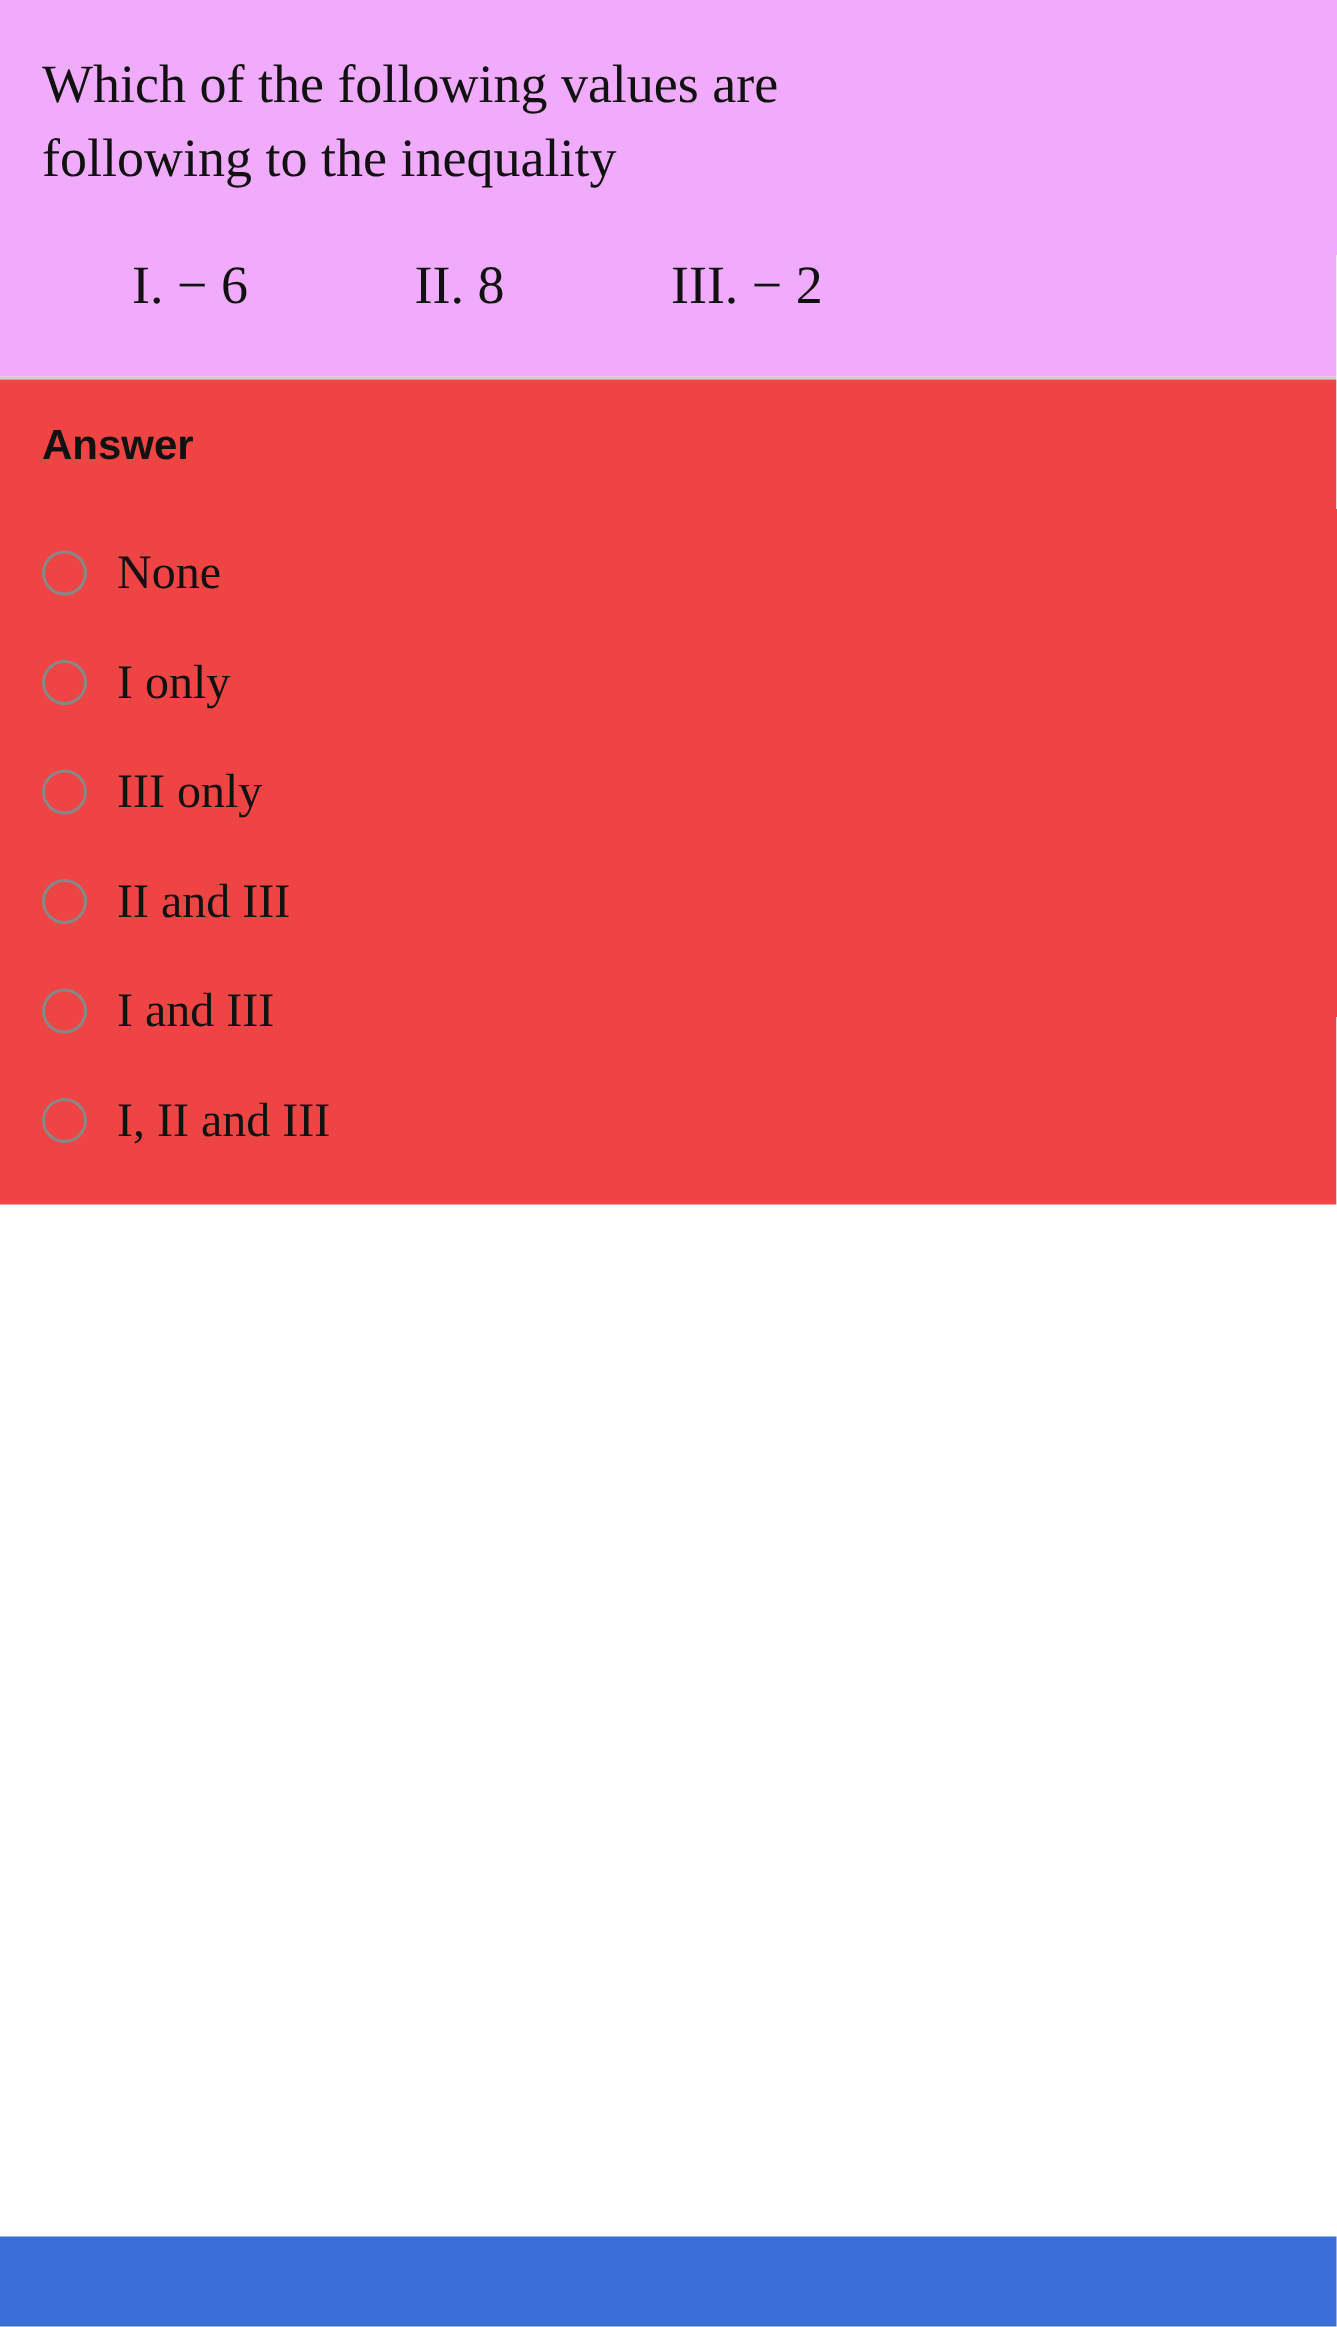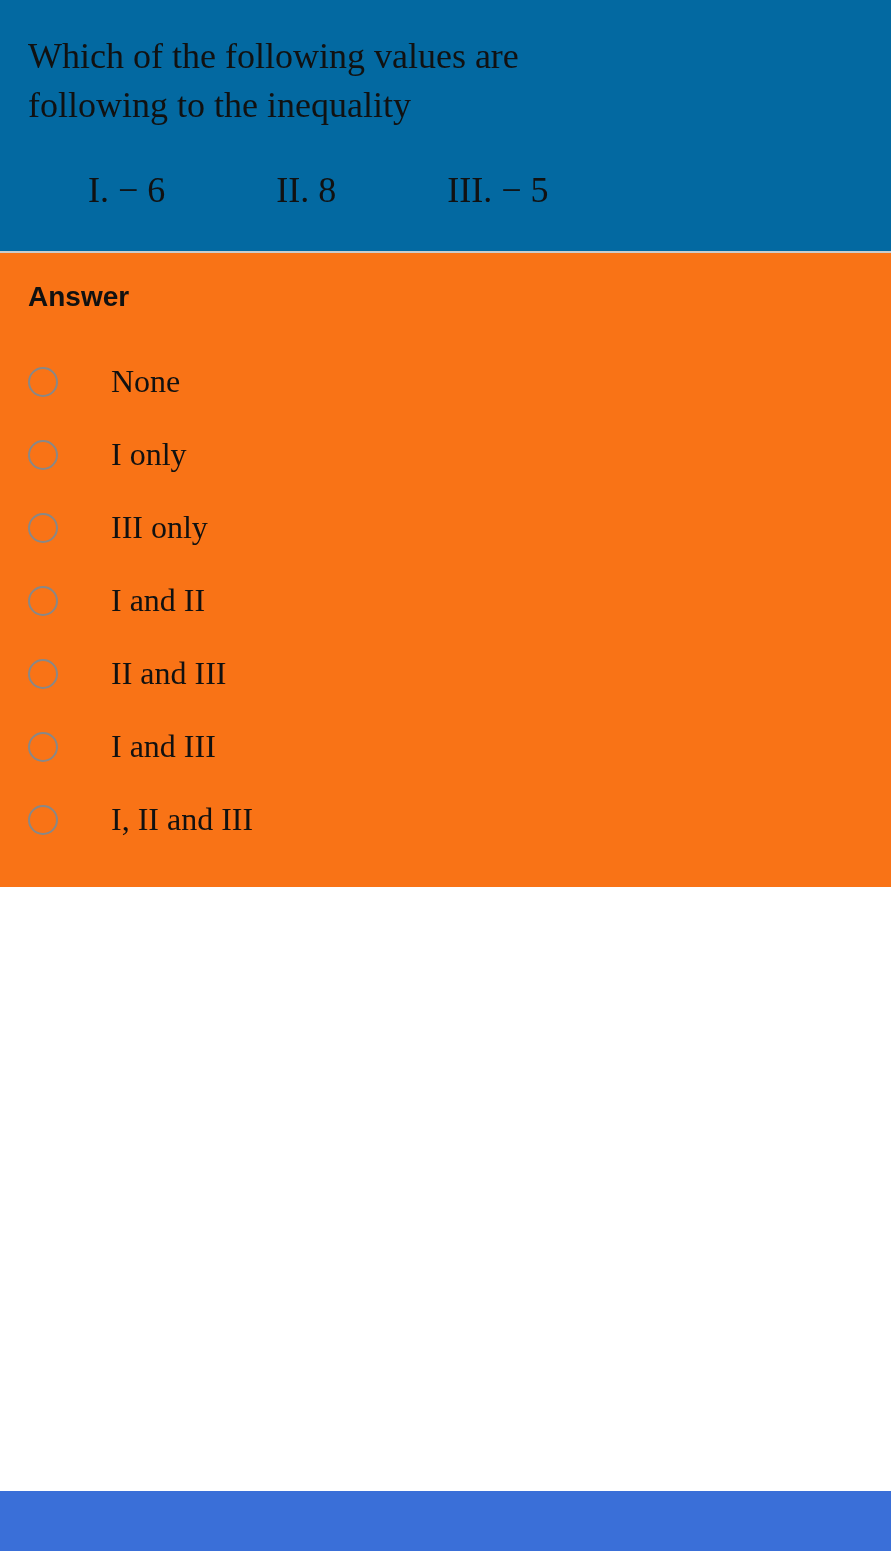--- a/index.html
+++ b/index.html
@@ -11,21 +11,21 @@
     body {
       width: 891px;
       min-height: 1551px;
       background-color: #ffffff;
       font-family: Georgia, 'Times New Roman', serif;
       color: #111111;
     }
 
     .question-section {
       padding: 32px 28px 40px 28px;
-      background: #0369a1;
+      background: #f0abfc;
     }
 
     .question-text {
       font-size: 36px;
       line-height: 1.35;
       margin-bottom: 40px;
     }
 
     .question-text .math-line {
       display: block;
@@ -43,22 +43,22 @@
       white-space: nowrap;
     }
 
     .divider {
       height: 2px;
       background-color: #cccccc;
       margin: 0;
     }
 
     .answer-section {
-      background-color: #f97316;
-      padding: 28px 28px 31px 28px;
+      background-color: #ef4444;
+      padding: 28px 28px 20px 28px;
     }
 
     .answer-label {
       font-size: 28px;
       font-weight: bold;
       font-family: Arial, sans-serif;
       margin-bottom: 32px;
     }
 
     .options-list {
@@ -83,21 +83,20 @@
       background: transparent;
       flex-shrink: 0;
       display: flex;
       align-items: center;
       justify-content: center;
     }
 
     .option-label {
       font-size: 32px;
       font-family: Georgia, 'Times New Roman', serif;
-      margin-left: 33px;
     }
 
     .bottom-bar {
       position: fixed;
       bottom: 0;
       left: 0;
       width: 891px;
       height: 60px;
       background-color: #3a6fd8;
       display: flex;
@@ -115,21 +114,21 @@
   </div>
 
   <div class="candidates-row">
     <div class="candidate-item">
       <span>I. − 6</span>
     </div>
     <div class="candidate-item">
       <span>II. 8</span>
     </div>
     <div class="candidate-item">
-      <span>III. − 5</span>
+      <span>III. − 2</span>
     </div>
   </div>
 </div>
 
 <div class="divider"></div>
 
 <div class="answer-section">
   <div class="answer-label">Answer</div>
 
   <div class="options-list">
@@ -140,24 +139,20 @@
       <div class="option-item">
         <div class="radio-circle"></div>
         <span class="option-label">I only</span>
       </div>
       <div class="option-item">
         <div class="radio-circle"></div>
         <span class="option-label">III only</span>
       </div>
       <div class="option-item">
         <div class="radio-circle"></div>
-        <span class="option-label">I and II</span>
-      </div>
-      <div class="option-item">
-        <div class="radio-circle"></div>
         <span class="option-label">II and III</span>
       </div>
       <div class="option-item">
         <div class="radio-circle"></div>
         <span class="option-label">I and III</span>
       </div>
       <div class="option-item">
         <div class="radio-circle"></div>
         <span class="option-label">I, II and III</span>
       </div>

